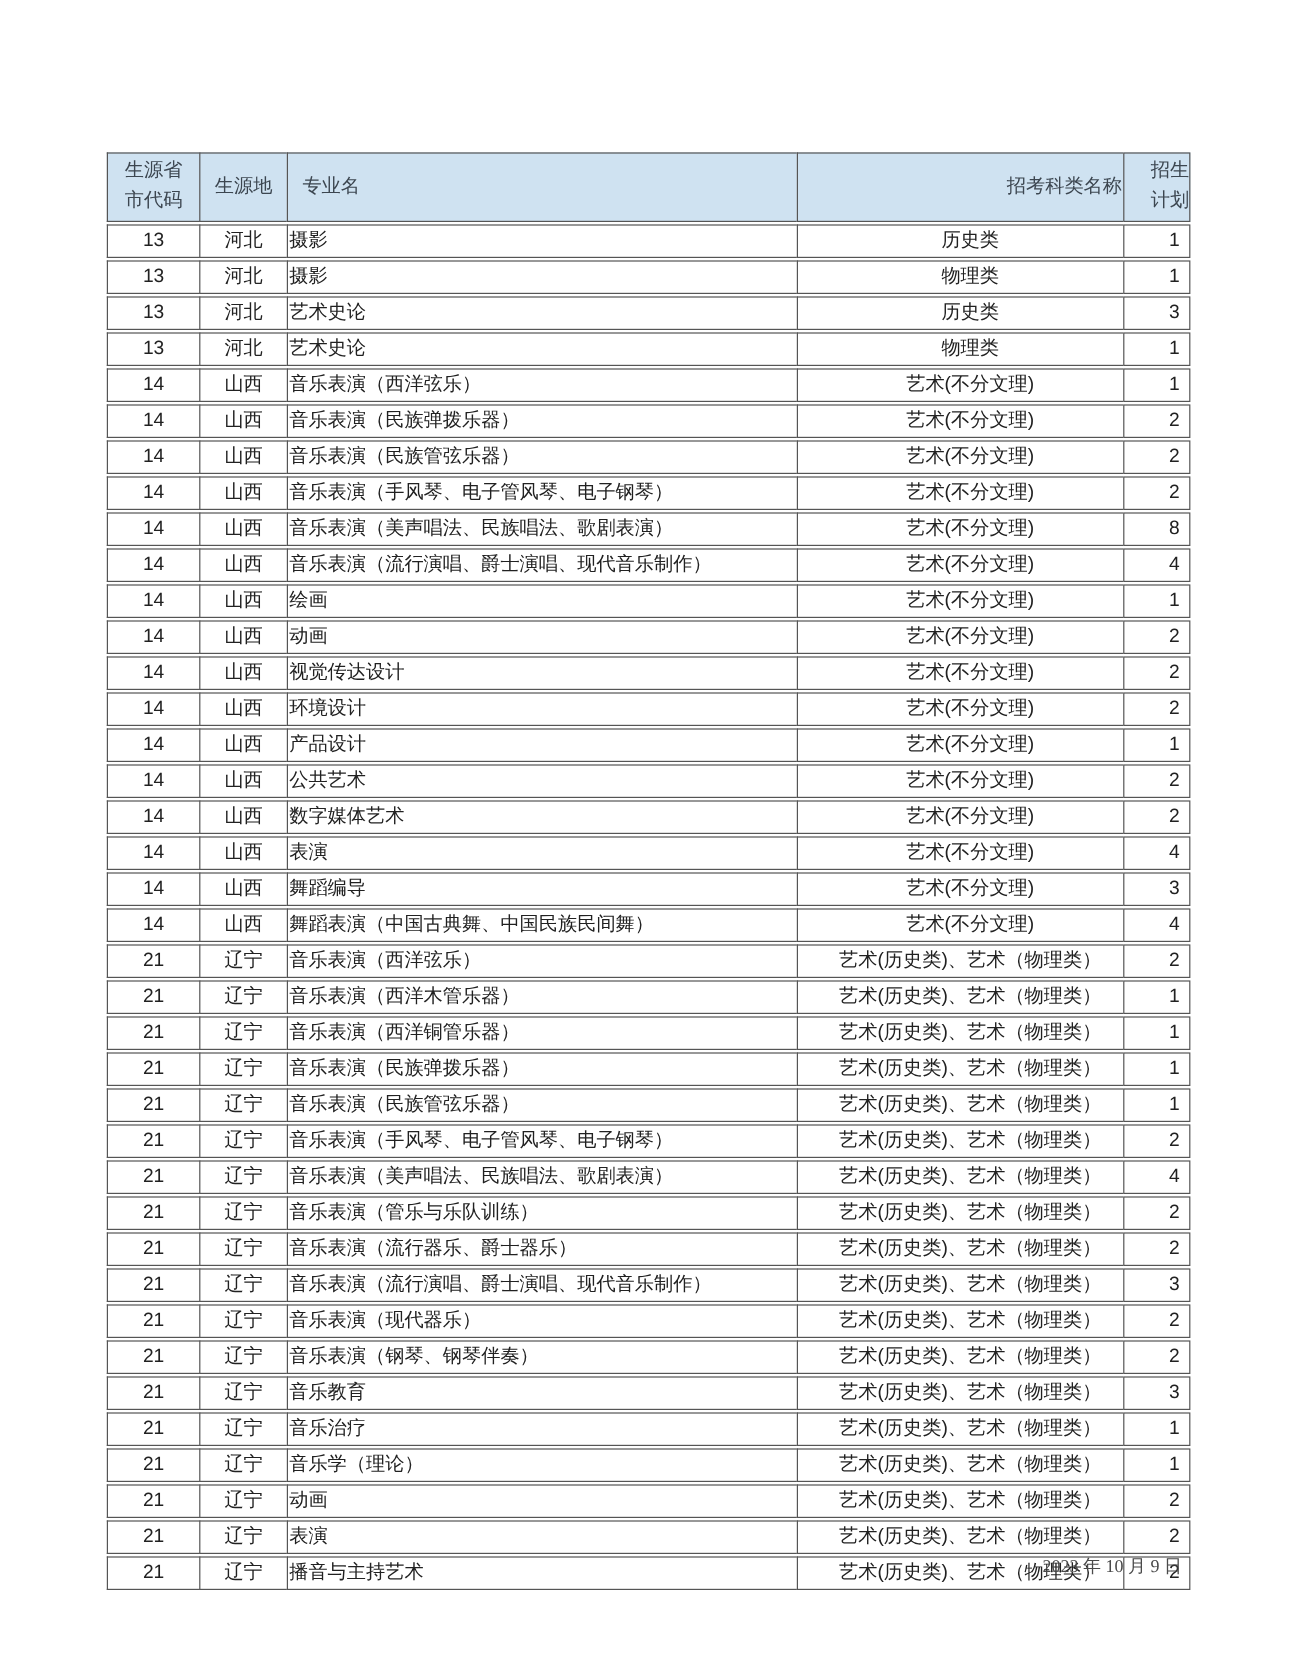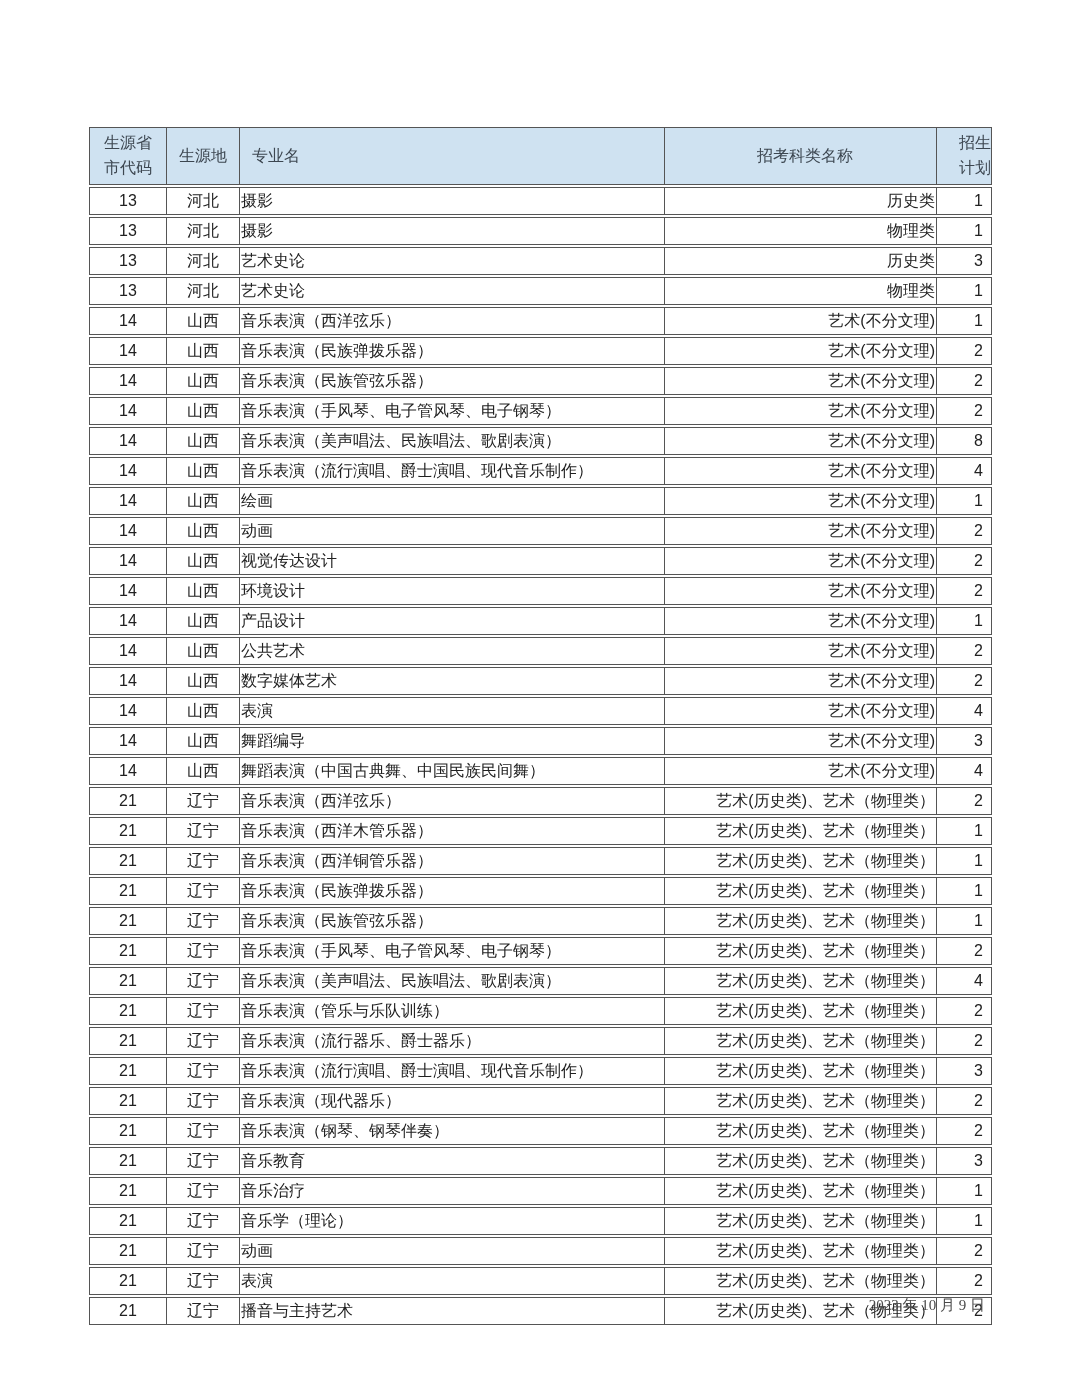--- a/index.html
+++ b/index.html
@@ -47,25 +47,25 @@
     font-weight:normal;
     font-size:16px;
     white-space:pre-line;
     line-height:1.55;
   }
   .plan-table td{height:26px;line-height:24px;}
   
   .c0{text-align:center;}
   .c1{text-align:center;margin-left:48px;}
   .c2{text-align:left;}
-  .c3{text-align:right;padding-left:17px;}
+  .c3{text-align:center;padding-left:17px;}
   .c4{text-align:right;padding-right:8px;}
   th.c0,th.c1,th.c4{text-align:center;padding:0;}
   th.c2{text-align:left;padding-left:12px;}
-  th.c3{text-align:center;padding-left:10px;margin-top:44px;}
+  th.c3{text-align:right;padding-left:10px;margin-top:44px;}
   .footer-page{
     position:absolute;left:0;right:0;top:1282px;
     text-align:center;
     font-family:"Liberation Serif",serif;
     font-size:14px;
     letter-spacing:2px;
     color:var(--footer-text);
   }
   .footer-date{
     position:absolute;right:95px;top:1296px;

